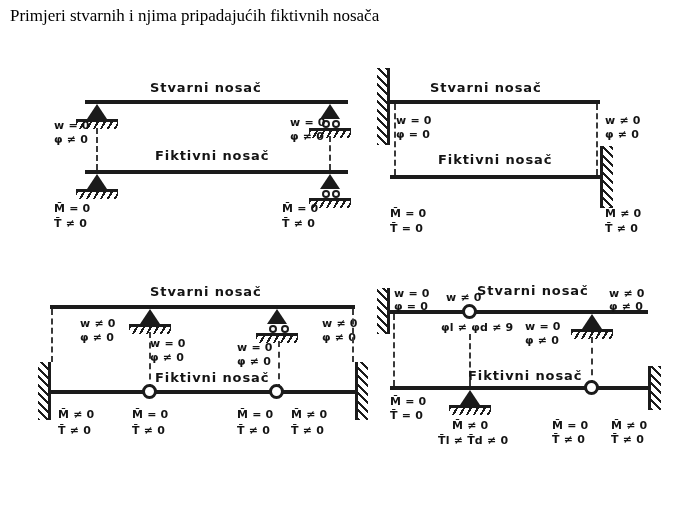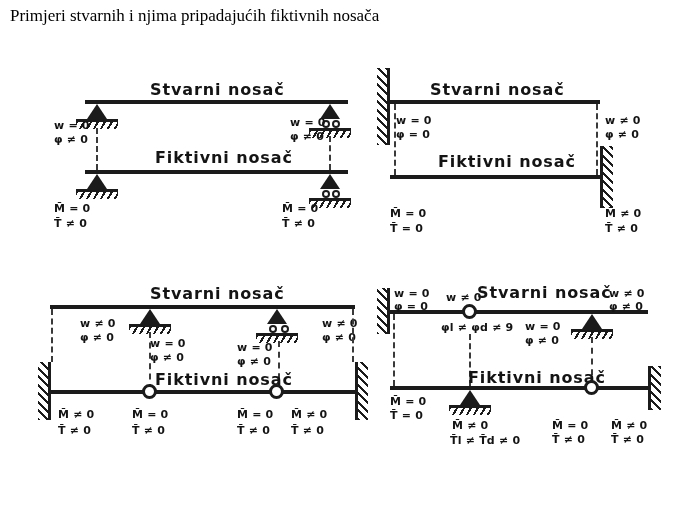--- a/index.html
+++ b/index.html
@@ -7,21 +7,21 @@
     position:relative; width:680px; height:506px;
     background:#ffffff; overflow:hidden;
     font-family:"DejaVu Sans", sans-serif;
   }
   #title {
     position:absolute; left:10px; top:6px;
     font-family:"Liberation Serif", serif;
     font-size:17px; color:#000; white-space:nowrap;
   }
   .cap {
-    position:absolute; font-weight:bold; font-size:16px;
+    position:absolute; font-weight:bold; font-size:13px;
     letter-spacing:0.9px; color:#141414; white-space:nowrap;
   }
   .lbl {
     position:absolute; font-weight:bold; font-size:11px;
     letter-spacing:0.2px; color:#141414; white-space:nowrap;
   }
   .beam { position:absolute; height:4px; background:#1b1b1b; }
   .tri {
     position:absolute; width:0; height:0;
     border-left:10px solid transparent; border-right:10px solid transparent;
@@ -159,18 +159,18 @@
   <div class="dashv" style="left:591px;top:337px;height:49px"></div>
   <div class="cap" style="left:468px;top:368px">Fiktivni nosač</div>
   <div class="beam" style="left:390px;top:386px;width:258px"></div>
   <div class="wall wall-l" style="left:648px;top:366px;height:44px"></div>
   <div class="tri" style="left:460px;top:390px"></div>
   <div class="ground" style="left:449px;top:405px;width:42px"></div>
   <div class="hinge" style="left:584px;top:380px"></div>
   <div class="lbl" style="left:390px;top:395px">M̄ = 0</div>
   <div class="lbl" style="left:390px;top:409px">T̄ = 0</div>
   <div class="lbl" style="left:452px;top:419px">M̄ ≠ 0</div>
-  <div class="lbl" style="left:450px;top:434px">T̄l ≠ T̄d ≠ 0</div>
+  <div class="lbl" style="left:438px;top:434px">T̄l ≠ T̄d ≠ 0</div>
   <div class="lbl" style="left:552px;top:419px">M̄ = 0</div>
   <div class="lbl" style="left:552px;top:433px">T̄ ≠ 0</div>
   <div class="lbl" style="left:611px;top:419px">M̄ ≠ 0</div>
   <div class="lbl" style="left:611px;top:433px">T̄ ≠ 0</div>
 </div>
 
 </body></html>

